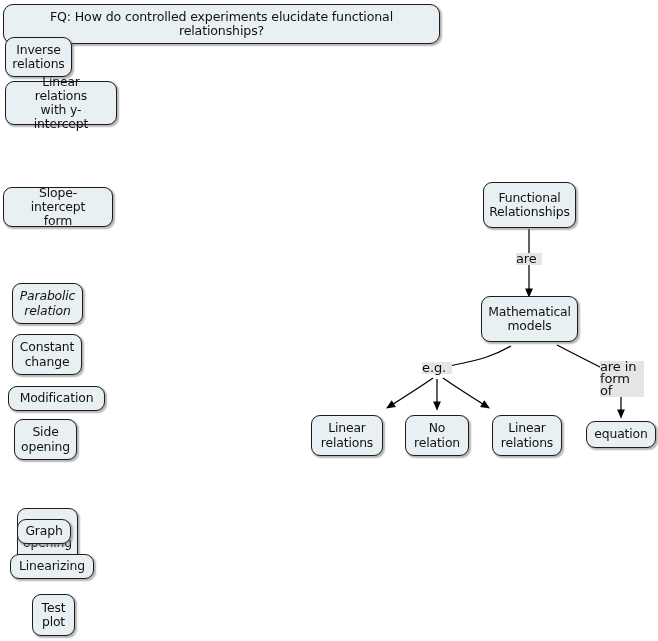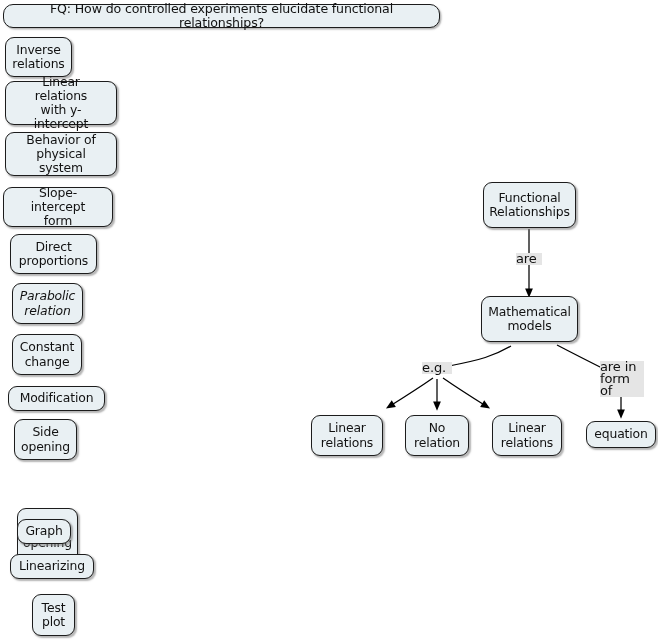--- a/index.html
+++ b/index.html
@@ -80,38 +80,34 @@
 
     <line x1="437" y1="379" x2="437" y2="406" stroke="#000000" stroke-width="1.25" marker-end="url(#arrow)"></line>
 
     <path d="M443,378 C456,387 470,396 486,406" stroke="#000000" stroke-width="1.25" fill="none" marker-end="url(#arrow)"></path>
 
     <path d="M557,345 C578,356 592,363 610,372" stroke="#000000" stroke-width="1.25" fill="none"></path>
 
     <line x1="621" y1="388" x2="621" y2="414" stroke="#000000" stroke-width="1.25" marker-end="url(#arrow)"></line>
   </svg>
 
-  <div class="node header" style="left:3px; top:4px; width:437px; height:24px;">
+  <div class="node header" style="left:3px; top:4px; width:437px; height:40px;">
     <span>FQ: How do controlled experiments elucidate functional relationships?</span>
   </div>
 
   <div class="node" style="left:5px; top:37px; width:67px; height:40px;">Inverse
 relations</div>
 
   <div class="node" style="left:5px; top:81px; width:112px; height:44px;">Linear relations
 with y-intercept</div>
 
-  <div class="node" style="left:5px; top:132px; width:112px; height:44px;">Behavior of
-physical system</div>
 
   <div class="node" style="left:3px; top:187px; width:110px; height:40px;">Slope-intercept
 form</div>
 
-  <div class="node" style="left:10px; top:234px; width:87px; height:40px;">Direct
-proportions</div>
 
   <div class="node" style="left:12px; top:283px; width:71px; height:41px;font-style:italic;">Parabolic
 relation</div>
 
   <div class="node" style="left:12px; top:334px; width:70px; height:41px;">Constant
 change</div>
 
   <div class="node" style="left:8px; top:386px; width:97px; height:25px;">Modification</div>
 
   <div class="node" style="left:14px; top:419px; width:63px; height:41px;">Side

